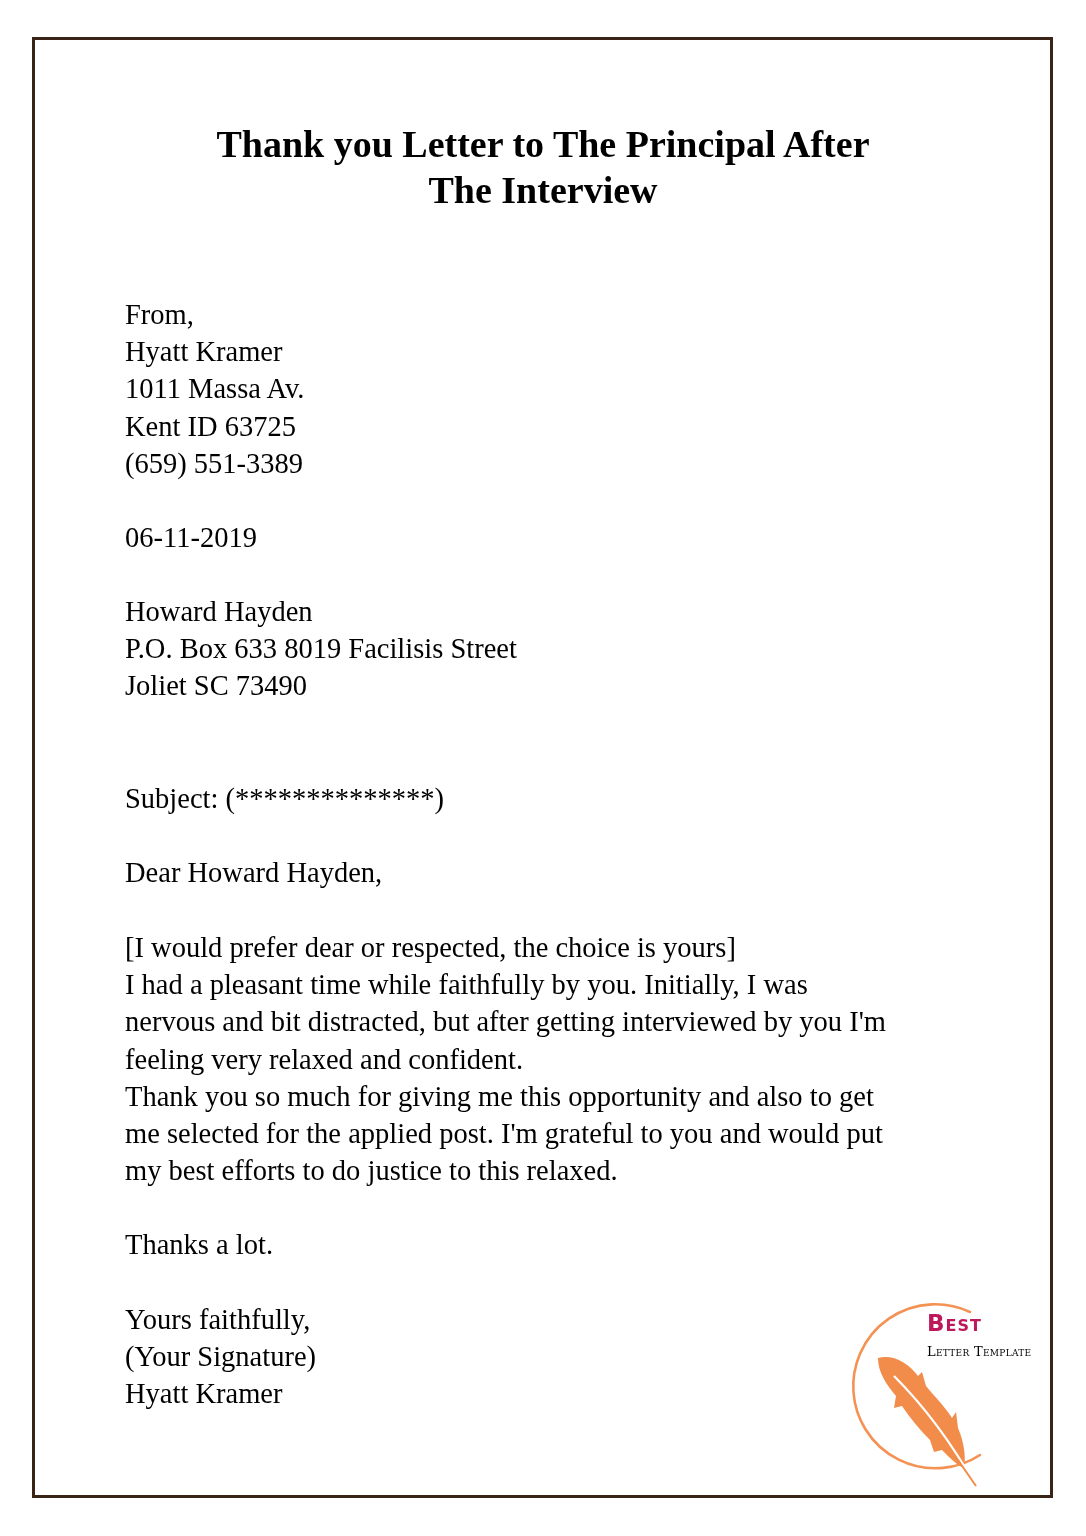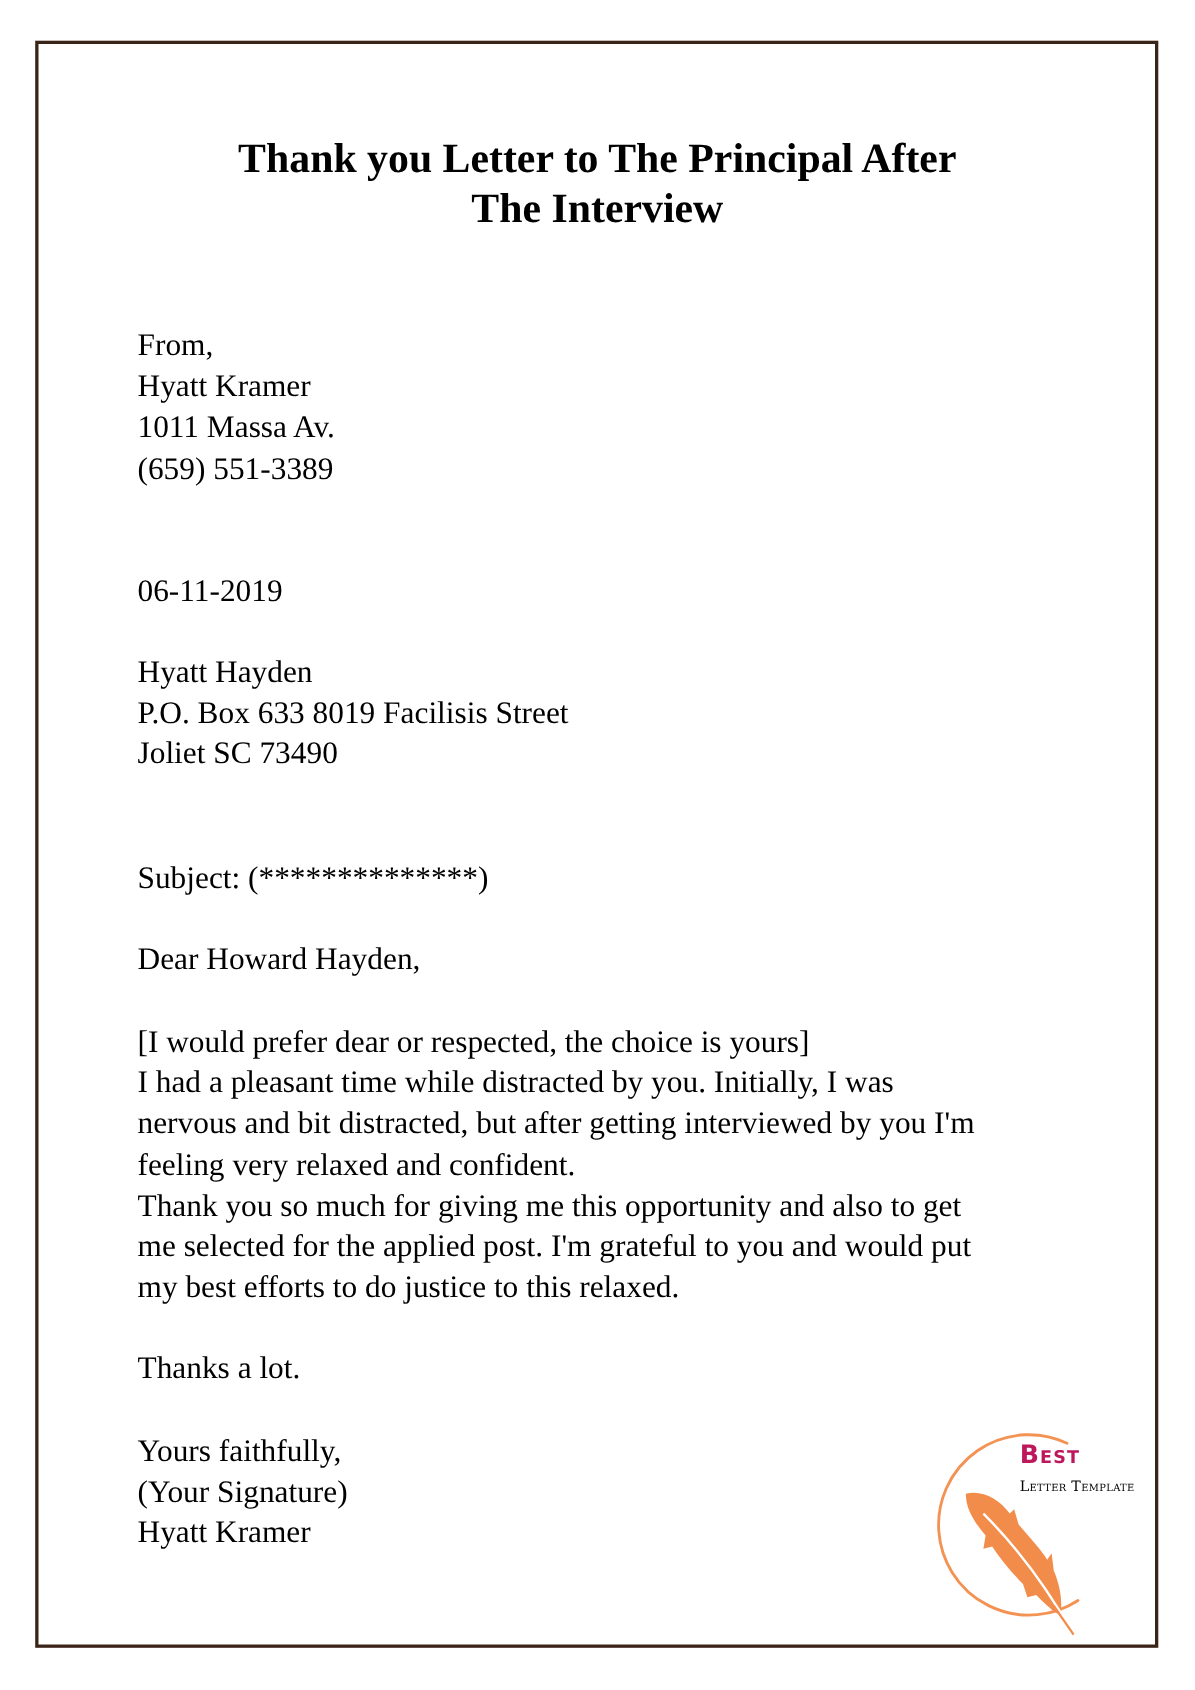--- a/index.html
+++ b/index.html
@@ -83,44 +83,45 @@
 
 <div class="title">
   <div>Thank you Letter to The Principal After</div>
   <div>The Interview</div>
 </div>
 
 <div class="block" style="top:296px;">
   <div>From,</div>
   <div>Hyatt Kramer</div>
   <div>1011 Massa Av.</div>
+  <div>Kent ID 63725</div>
   <div>(659) 551-3389</div>
 </div>
 
 <div class="block" style="top:519px;">
   <div>06-11-2019</div>
 </div>
 
 <div class="block" style="top:593px;">
-  <div>Hyatt Hayden</div>
+  <div>Howard Hayden</div>
   <div>P.O. Box 633 8019 Facilisis Street</div>
   <div>Joliet SC 73490</div>
 </div>
 
 <div class="block" style="top:780px;">
   <div>Subject: (**************)</div>
 </div>
 
 <div class="block" style="top:854px;">
   <div>Dear Howard Hayden,</div>
 </div>
 
 <div class="block" style="top:929px;">
   <div>[I would prefer dear or respected, the choice is yours]</div>
-  <div>I had a pleasant time while distracted by you. Initially, I was</div>
+  <div>I had a pleasant time while faithfully by you. Initially, I was</div>
   <div>nervous and bit distracted, but after getting interviewed by you I'm</div>
   <div>feeling very relaxed and confident.</div>
   <div>Thank you so much for giving me this opportunity and also to get</div>
   <div>me selected for the applied post. I'm grateful to you and would put</div>
   <div>my best efforts to do justice to this relaxed.</div>
 </div>
 
 <div class="block" style="top:1226px;">
   <div>Thanks a lot.</div>
 </div>

